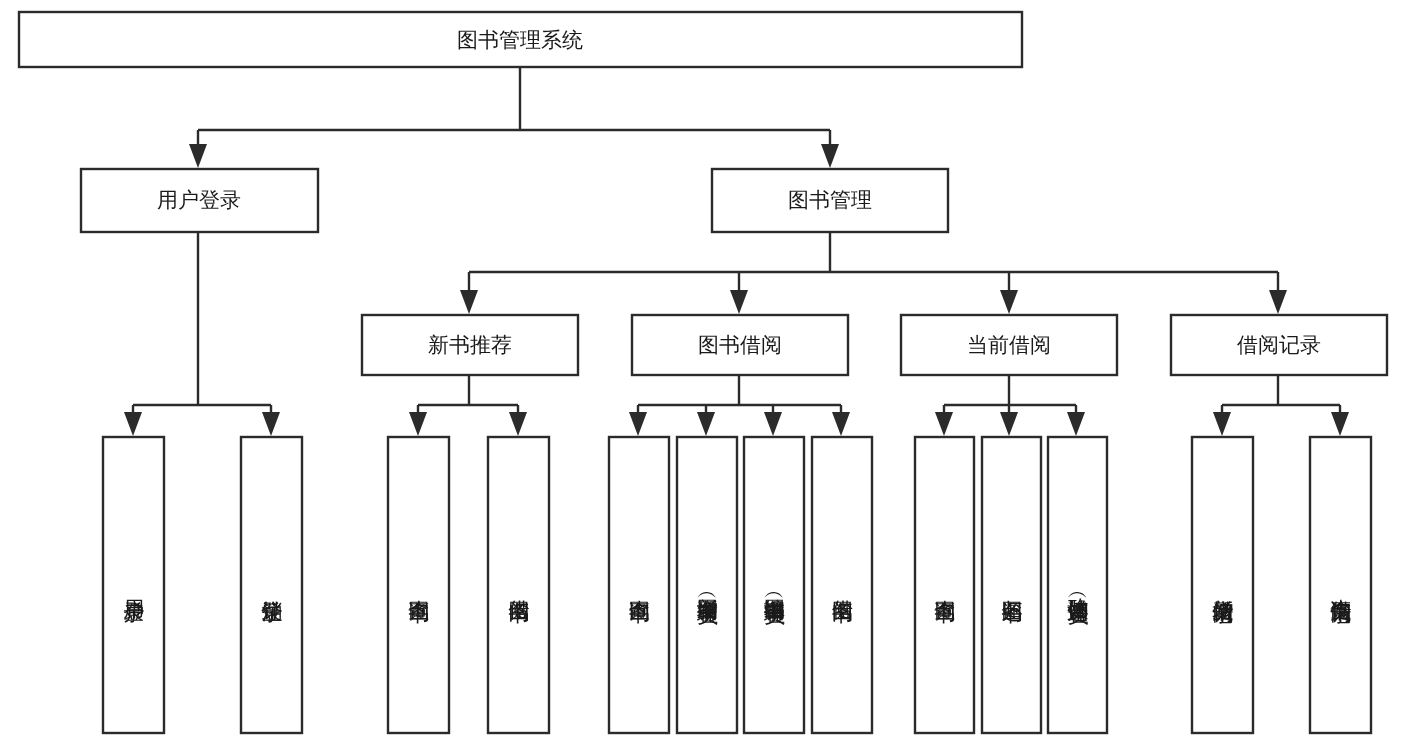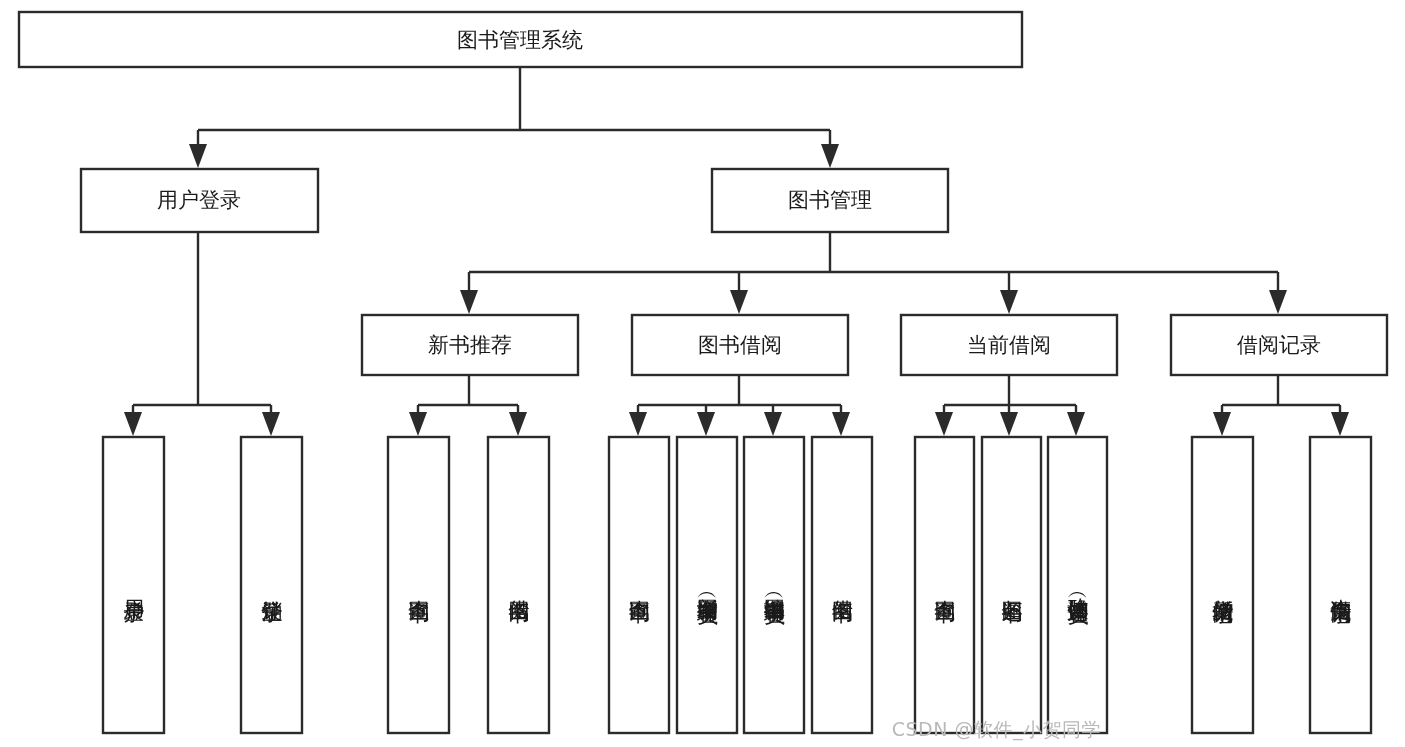--- a/index.html
+++ b/index.html
@@ -193,15 +193,14 @@
   <div class="vlabel" style="left:744px; top:437px; width:60px; height:296px;">编辑图书（管理员）</div>
   <div class="vlabel" style="left:812px; top:437px; width:60px; height:296px;">借阅图书</div>
 
   <div class="vlabel" style="left:915px; top:437px; width:59px; height:296px;">查询图书</div>
   <div class="vlabel" style="left:982px; top:437px; width:59px; height:296px;">归还图书</div>
   <div class="vlabel" style="left:1048px; top:437px; width:59px; height:296px;">确认归还（管理员）</div>
 
   <div class="vlabel" style="left:1192px; top:437px; width:61px; height:296px;">新增借阅记录</div>
   <div class="vlabel" style="left:1310px; top:437px; width:61px; height:296px;">查询借阅记录</div>
 
-  <div class="watermark">CSDN @软件_小贺同学</div>
 
 </div>
 
 </body></html>

